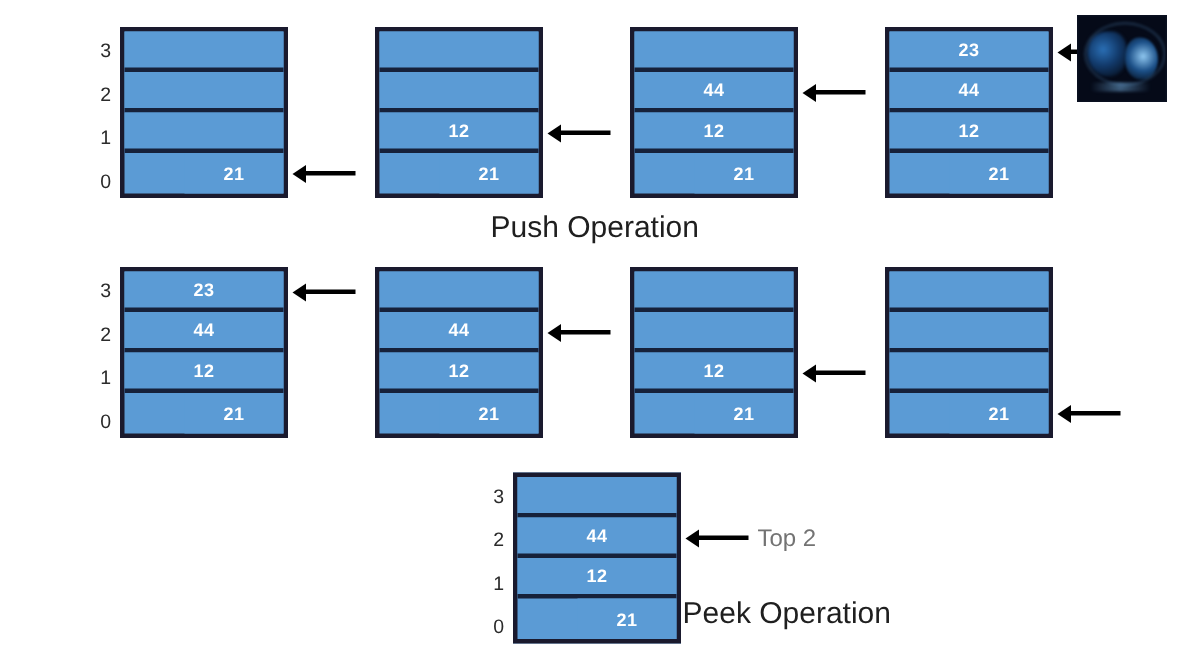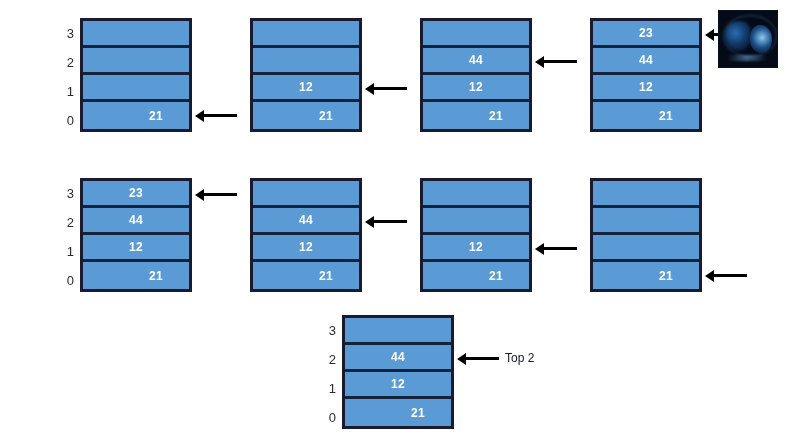--- a/index.html
+++ b/index.html
@@ -80,22 +80,22 @@
     flex: 0 0 auto;
   }
   .arrow .shaft {
     height: 2.5px;
     background: #000000;
     flex: 1 1 auto;
     margin-left: -1px;
   }
   .arrow-label {
     position: absolute;
-    font-size: 12px;
-    color: #0f172a;
+    font-size: 16px;
+    color: #737373;
     white-space: nowrap;
     font-family: "Liberation Sans", sans-serif;
   }
 
   
   .caption {
     position: absolute;
     font-size: 20px;
     color: #1f1f1f;
     white-space: nowrap;
@@ -194,20 +194,21 @@
     <div class="stack" style="left: 590px; top: 18px;">
       <div class="cell">23</div>
       <div class="cell">44</div>
       <div class="cell">12</div>
       <div class="cell last">21</div>
     </div>
     <div class="arrow" style="left: 705px; top: 28.5px; width: 42px;">
       <div class="head"></div>
       <div class="shaft"></div>
     </div>
+    <div class="caption" style="left: 327px; top: 141px;">Push Operation</div>
     <div class="index-col" style="left: 52px; top: 179px;">
       <div class="index-label">3</div>
       <div class="index-label">2</div>
       <div class="index-label">1</div>
       <div class="index-label">0</div>
     </div>
     <div class="stack" style="left: 80px; top: 178px;">
       <div class="cell">23</div>
       <div class="cell">44</div>
       <div class="cell">12</div>
@@ -257,19 +258,20 @@
       <div class="cell empty"></div>
       <div class="cell">44</div>
       <div class="cell">12</div>
       <div class="cell last">21</div>
     </div>
     <div class="arrow" style="left: 457px; top: 352.5px; width: 42px;">
       <div class="head"></div>
       <div class="shaft"></div>
     </div>
     <div class="arrow-label" style="left: 505px; top: 350.5px;">Top 2</div>
+    <div class="caption" style="left: 455px; top: 398px;">Peek Operation</div>
     <div class="logo" style="left: 718px; top: 10px; width: 60px; height: 58px;">
       <div class="glow-a"></div>
       <div class="glow-b"></div>
       <div class="spark"></div>
       <div class="base"></div>
     </div>
   </div>
 
 </body></html>

